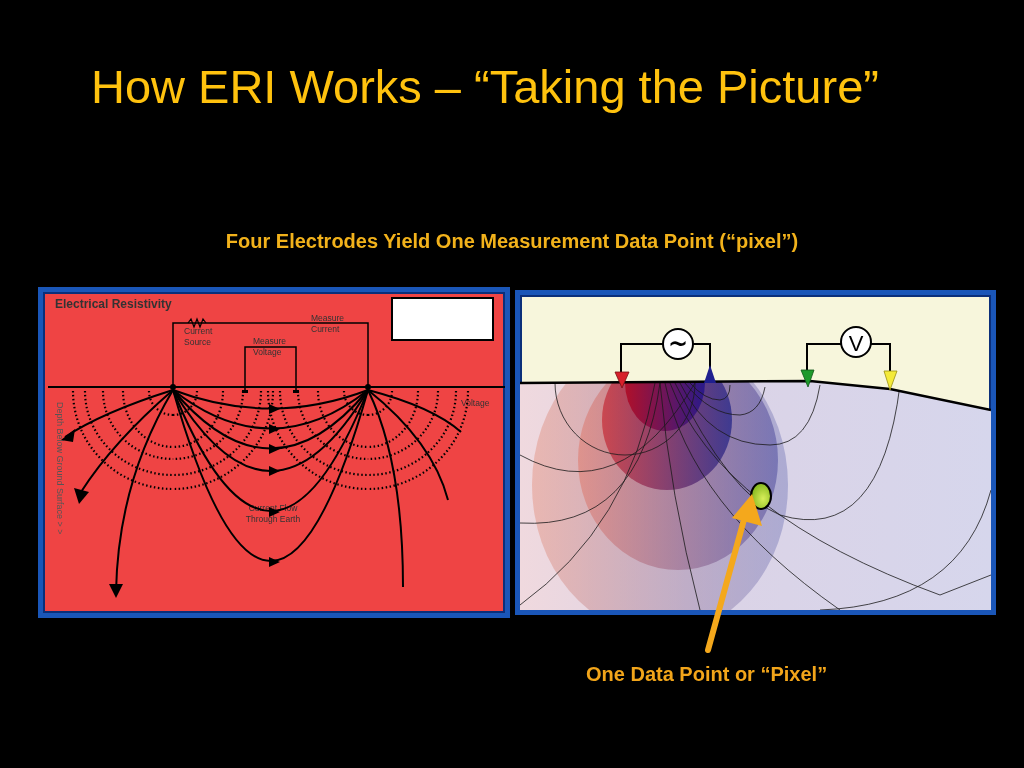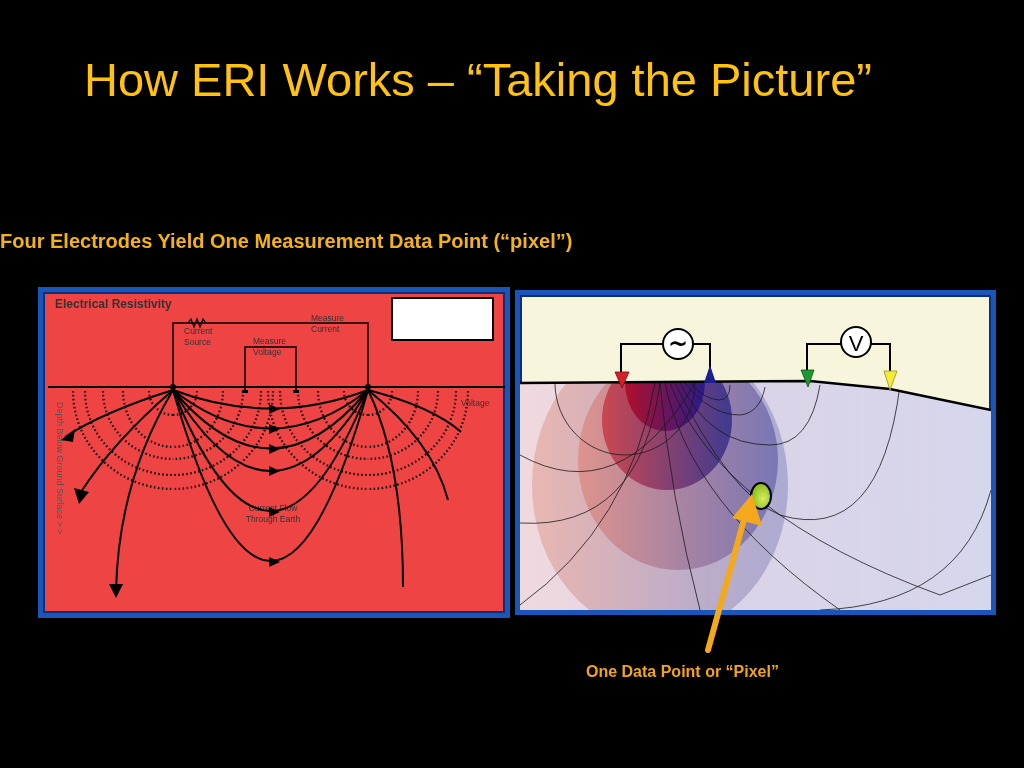--- a/index.html
+++ b/index.html
@@ -1,37 +1,37 @@
 <!DOCTYPE html>
 <html><head>
 <meta charset="utf-8">
 <style>
   html, body { margin: 0; padding: 0; }
   body {
     width: 1024px; height: 768px; background: #000000; position: relative; overflow: hidden;
     font-family: "Liberation Sans", sans-serif;
   }
   .title {
-    position: absolute; left: 84px; top: 52px; margin: 0;
+    position: absolute; left: 84px; top: 52px; margin: 7px;
     font-size: 47px; font-weight: normal; color: #FFC20E; white-space: nowrap; letter-spacing: 0px;
   }
   .subtitle {
-    position: absolute; left: 0; width: 1024px; top: 230px; text-align: left;
+    position: absolute; left: 0; width: 1024px; top: 230px; text-align: center;
     font-size: 20px; font-weight: bold; color: #F2B21B; white-space: nowrap;
   }
   .panel {
     position: absolute; box-sizing: border-box; border: 5px solid #1A56B8;
     box-shadow: inset 0 0 0 2px #0B2F7A;
   }
   .panel svg { position: absolute; left: 0; top: 0; display: block; }
   #left-panel { left: 38px; top: 287px; width: 472px; height: 331px; background: #ef4444; }
   #right-panel { left: 515px; top: 290px; width: 481px; height: 325px; background: #F7F6DC; }
   .caption {
     position: absolute; left: 586px; top: 663px;
-    font-size: 16px; font-weight: bold; color: #F2A51A; white-space: nowrap;
+    font-size: 20px; font-weight: bold; color: #F2A51A; white-space: nowrap;
   }
   .arrow-overlay { position: absolute; left: 0; top: 0; pointer-events: none; }
 </style>
 </head>
 <body>
 
 <h1 class="title">How ERI Works – “Taking the Picture”</h1>
 <div class="subtitle">Four Electrodes Yield One Measurement Data Point (“pixel”)</div>
 
 <div class="panel" id="left-panel">

